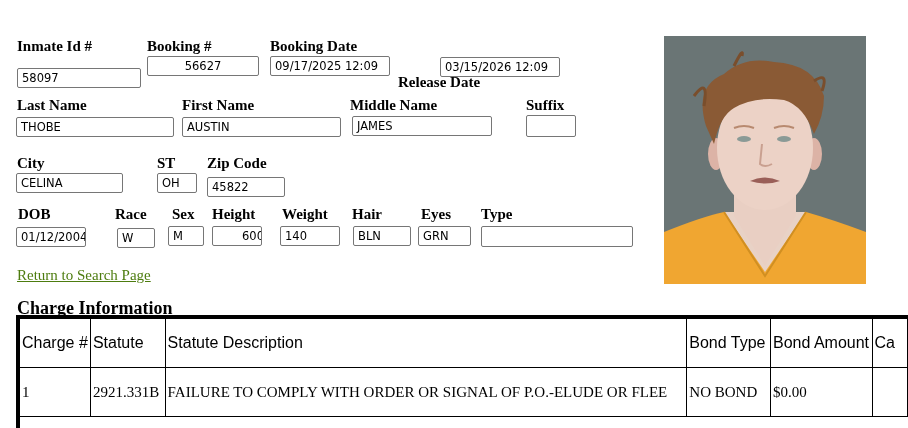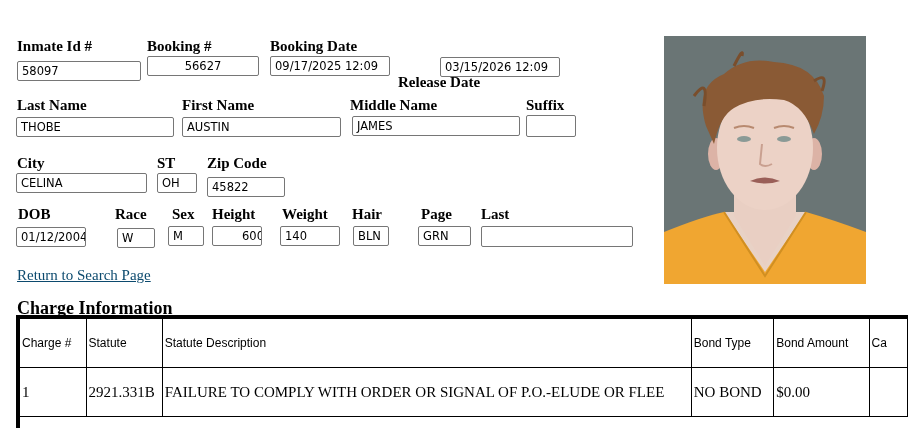--- a/index.html
+++ b/index.html
@@ -1,57 +1,57 @@
 <!DOCTYPE html>
 <html><head>
 <meta charset="utf-8">
 <style>
   html, body { margin:0; padding:0; background:#ffffff; }
   body { width:908px; height:428px; overflow:hidden; position:relative; font-family:"Liberation Serif", serif; color:#000; }
   .lbl { position:absolute; font-family:"Liberation Serif", serif; font-weight:bold; font-size:15px; line-height:16px; white-space:nowrap; }
   .fld { position:absolute; height:20px; box-sizing:border-box; border:1px solid #767676; border-radius:2px; background:#fff;
          font-family:"DejaVu Sans", sans-serif; font-size:11.5px; line-height:18px; padding:0 4px; white-space:nowrap; overflow:hidden; color:#000; }
-  .link { position:absolute; left:17px; top:267px; font-family:"Liberation Serif", serif; font-size:15px; color:#0c4a6e; text-decoration:underline; cursor:pointer; }
+  .link { position:absolute; left:17px; top:267px; font-family:"Liberation Serif", serif; font-size:15px; color:#4d7c0f; text-decoration:underline; cursor:pointer; }
   .sect { position:absolute; left:17px; top:298px; font-family:"Liberation Serif", serif; font-weight:bold; font-size:18px; }
   .photo { position:absolute; left:664px; top:36px; width:202px; height:248px; overflow:hidden; background:#6b7676; }
   table.charges { position:absolute; left:16px; top:315px; border-collapse:collapse; border-top:4px solid #000; border-left:4px solid #000; }
   table.charges td { border:1px solid #000; padding:0 2px; height:48px; vertical-align:middle; white-space:nowrap; }
-  table.charges tr.hdr td { font-family:"Liberation Sans", sans-serif; font-size:12px; }
+  table.charges tr.hdr td { font-family:"Liberation Sans", sans-serif; font-size:16px; }
   table.charges tr.row td { font-family:"Liberation Serif", serif; font-size:15px; }
   table.charges tr.empty td { height:14px; border-bottom:none; }
 </style>
 </head>
 <body>
 
 <div class="lbl" style="left:17px;top:38px;">Inmate Id #</div>
-<div class="fld" style="left:17px;top:61px;width:124px;">58097</div>
+<div class="fld" style="left:17px;top:68px;width:124px;">58097</div>
 
 <div class="lbl" style="left:147px;top:38px;">Booking #</div>
 <div class="fld" style="left:147px;top:56px;width:112px;text-align:center;">56627</div>
 
 <div class="lbl" style="left:270px;top:38px;">Booking Date</div>
 <div class="fld" style="left:270px;top:56px;width:120px;">09/17/2025 12:09</div>
 
 <div class="lbl" style="left:398px;top:38px;margin-top:36px;">Release Date</div>
 <div class="fld" style="left:395px;top:57px;width:120px;margin-left:45px;">03/15/2026 12:09</div>
 
 <div class="lbl" style="left:17px;top:97px;">Last Name</div>
 <div class="fld" style="left:16px;top:117px;width:158px;">THOBE</div>
 
 <div class="lbl" style="left:182px;top:97px;">First Name</div>
 <div class="fld" style="left:182px;top:117px;width:159px;">AUSTIN</div>
 
 <div class="lbl" style="left:350px;top:97px;">Middle Name</div>
-<div class="fld" style="left:352px;top:116px;width:168px;">JAMES</div>
+<div class="fld" style="left:352px;top:116px;width:140px;">JAMES</div>
 
 <div class="lbl" style="left:526px;top:97px;">Suffix</div>
 <div class="fld" style="left:526px;top:115px;width:50px;height:22px;"></div>
 
 <div class="lbl" style="left:17px;top:155px;">City</div>
-<div class="fld" style="left:16px;top:173px;width:131px;">CELINA</div>
+<div class="fld" style="left:16px;top:173px;width:107px;">CELINA</div>
 
 <div class="lbl" style="left:157px;top:155px;">ST</div>
 <div class="fld" style="left:157px;top:173px;width:40px;">OH</div>
 
 <div class="lbl" style="left:207px;top:155px;">Zip Code</div>
 <div class="fld" style="left:207px;top:177px;width:78px;">45822</div>
 
 <div class="lbl" style="left:18px;top:206px;">DOB</div>
 <div class="fld" style="left:16px;top:227px;width:70px;">01/12/2004</div>
 
@@ -61,26 +61,26 @@
 <div class="lbl" style="left:172px;top:206px;">Sex</div>
 <div class="fld" style="left:168px;top:226px;width:36px;">M</div>
 
 <div class="lbl" style="left:212px;top:206px;">Height</div>
 <div class="fld" style="left:212px;top:226px;width:50px;padding-left:29px;">600</div>
 
 <div class="lbl" style="left:282px;top:206px;">Weight</div>
 <div class="fld" style="left:280px;top:226px;width:60px;">140</div>
 
 <div class="lbl" style="left:352px;top:206px;">Hair</div>
-<div class="fld" style="left:353px;top:226px;width:36px;">BLN</div>
+<div class="fld" style="left:353px;top:226px;width:58px;">BLN</div>
 
-<div class="lbl" style="left:421px;top:206px;">Page</div>
+<div class="lbl" style="left:421px;top:206px;">Eyes</div>
 <div class="fld" style="left:418px;top:226px;width:53px;">GRN</div>
 
-<div class="lbl" style="left:481px;top:206px;">Last</div>
+<div class="lbl" style="left:481px;top:206px;">Type</div>
 <div class="fld" style="left:481px;top:226px;width:152px;height:21px;"></div>
 
 <div class="photo">
   <svg width="202" height="248" viewBox="0 0 202 248" xmlns="http://www.w3.org/2000/svg">
     <rect width="202" height="248" fill="#6a7575"></rect>
 
     <path d="M0 196 Q40 180 60 176 L142 176 Q170 184 202 196 L202 248 L0 248 Z" fill="#f0a631"></path>
     <path d="M60 176 L101 236 L142 176" fill="#e8d2c6"></path>
     <path d="M60 176 L101 240 L142 176" fill="none" stroke="#d18f22" stroke-width="2"></path>
 

